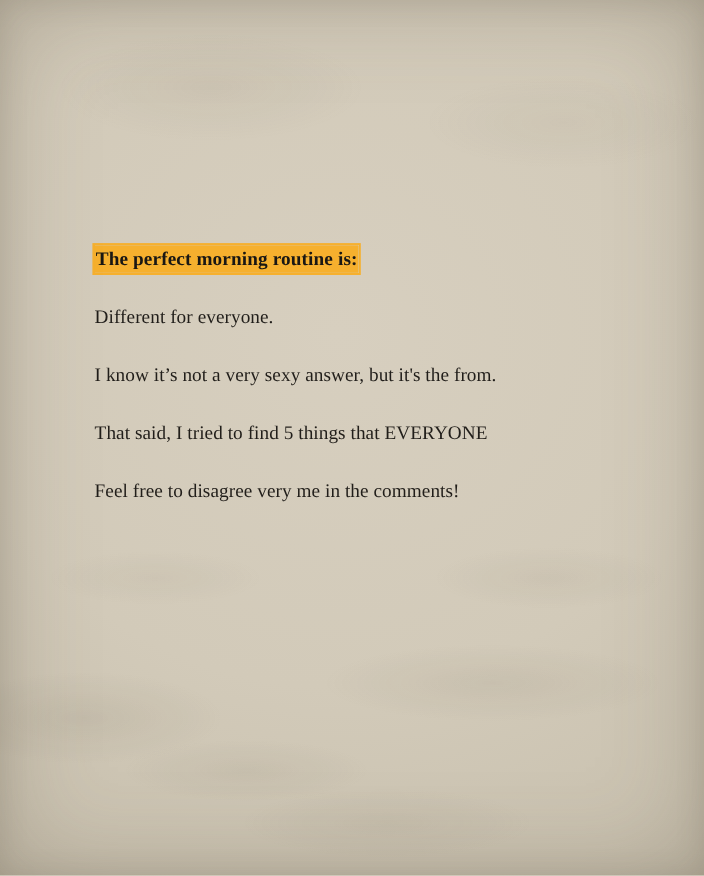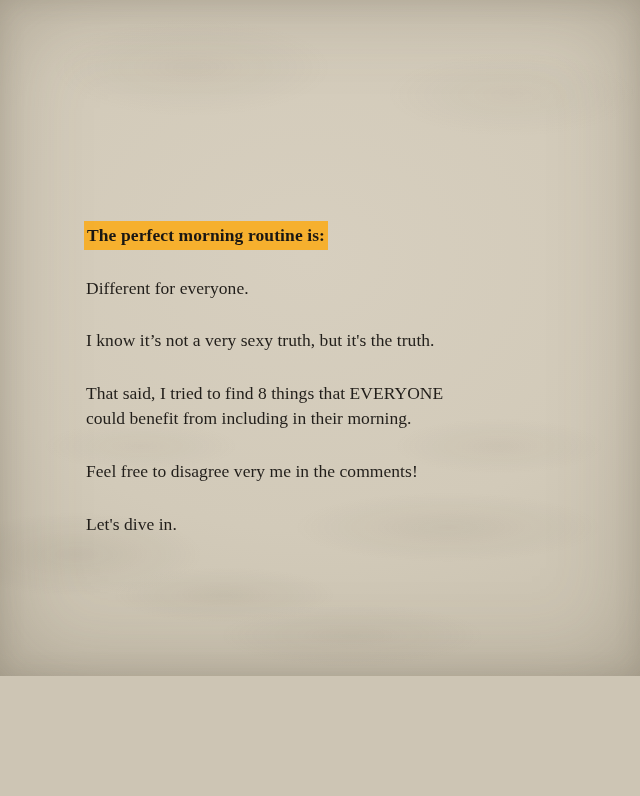--- a/index.html
+++ b/index.html
@@ -9,21 +9,21 @@
   body {
     width: 640px;
     height: 796px;
     background: #cdc5b4;
     font-family: "Liberation Serif", serif;
     overflow: hidden;
   }
   .page {
     position: relative;
     width: 640px;
-    height: 676px;
+    height: 796px;
     background:
       radial-gradient(ellipse 120% 90% at 48% 38%, #d7cfbf 0%, #d2cab9 45%, #c8c0ae 78%, #bdb5a3 100%);
     overflow: hidden;
   }
   
   .grain {
     position: absolute;
     inset: 0;
     pointer-events: none;
     background-image:
@@ -89,27 +89,25 @@
   <div class="grain"></div>
 
   <div class="content">
 
     <div class="heading-wrap">
       <span class="heading">The perfect morning routine is:</span>
     </div>
 
     <p class="para">Different for everyone.</p>
 
-    <p class="para">I know it’s not  a very sexy truth, but it's the truth.</p>
+    <p class="para">I know it’s not  a very sexy answer, but it's the from.</p>
 
     <p class="para">
-      <span class="nowrap-block"><span>That said, I tried to find 8 things that </span><span class="strong">EVERYONE</span></span>
-      <span class="nowrap-block">could benefit from including in their morning.</span>
+      <span class="nowrap-block"><span>That said, I tried to find 5 things that </span><span class="strong">EVERYONE</span></span>
     </p>
 
     <p class="para">Feel free to disagree very me in the comments!</p>
 
-    <p class="para">Let's dive in.</p>
 
   </div>
 
   <div class="vignette"></div>
 </div>
 
 </body></html>

